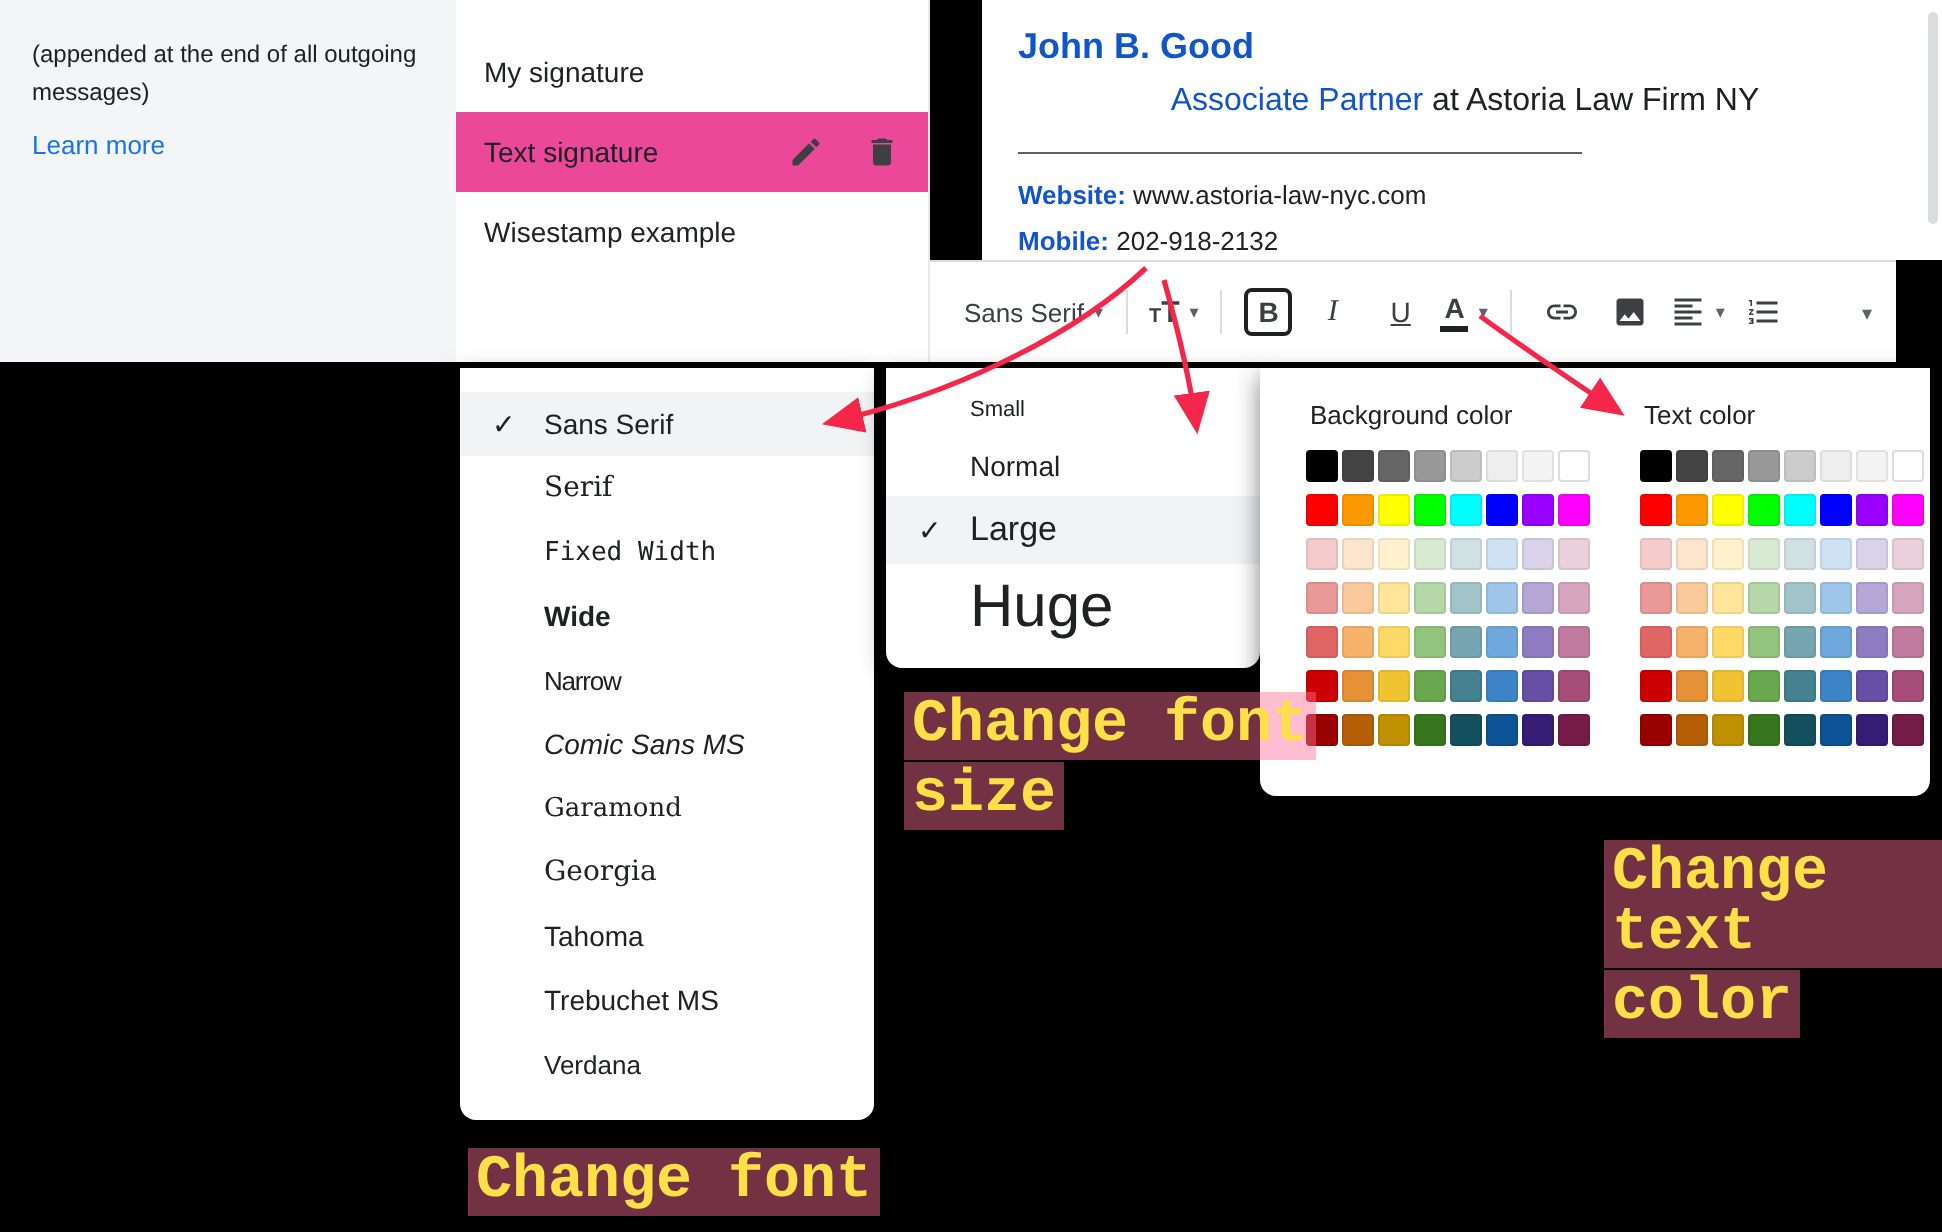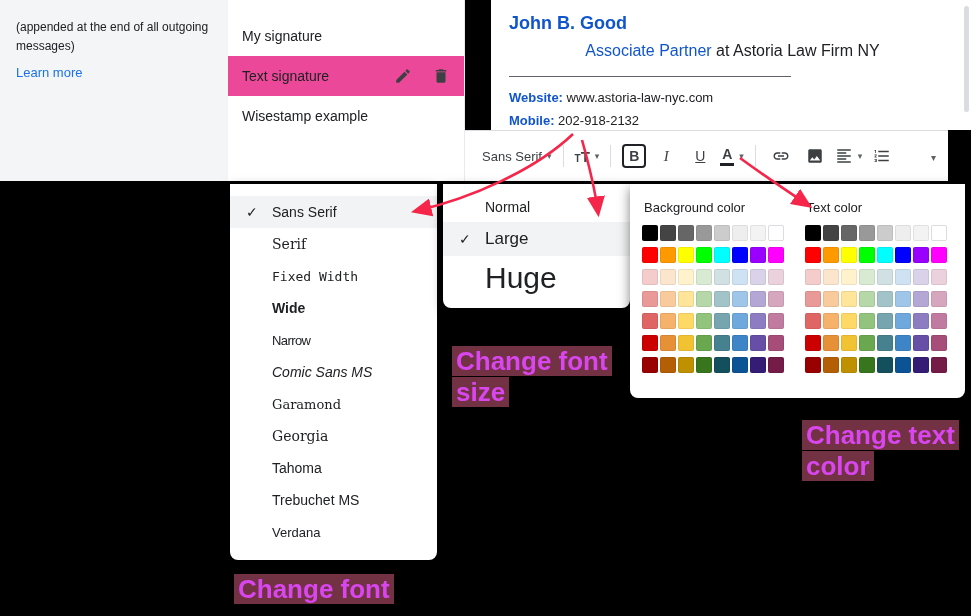--- a/index.html
+++ b/index.html
@@ -79,31 +79,31 @@
   .f-wide .menu-label { font-weight:bold; }
   .f-narrow .menu-label { letter-spacing:-0.6px; font-size:13px; }
   .f-comic .menu-label { font-style:italic; }
   .f-verdana .menu-label { font-size:13px; }
 
   .s-small { height:26px; font-size:11px; }
   .s-normal { height:30px; font-size:14px; }
   .s-large { height:34px; font-size:17px; }
   .s-huge { height:44px; font-size:30px; }
 
-  .color-section { flex:1; }
+  .color-section { flex:1;margin-left:11px; }
   .color-title { font-size:13px; color:#202124; margin:2px 0 10px 2px; }
   .palette { display:grid; grid-template-columns:repeat(8, 16px); column-gap:2px; row-gap:6px; }
   .swatch { width:16px; height:16px; border-radius:2px; cursor:pointer;
     box-shadow:inset 0 0 0 1px rgba(0,0,0,0.07); }
   .swatch.white { box-shadow:inset 0 0 0 1px #dadce0; }
 
   
   .arrows { position:absolute; left:0; top:0; pointer-events:none; z-index:50; }
-  .ann-label { position:absolute; z-index:40; font-size:26px; font-weight:bold;
-    color:#d946ef; line-height:1.0; }
+  .ann-label { position:absolute; z-index:40; font-size:30px; font-weight:bold;
+    color:#fde047; line-height:1.0;font-family:Liberation Mono, monospace; }
   .ann-label .ann-line { display:inline-block; background:rgba(255,110,150,0.45);
     padding:2px 4px; margin-bottom:1px; }
   .ann-label .break { display:block; height:0; }
   .ann-size { left:452px; top:346px; }
   .ann-color { left:802px; top:420px; }
   .ann-font { left:234px; top:574px; }
 </style>
 </head>
 <body>
 
@@ -255,20 +255,24 @@
         </div>
         <div class="menu-item f-verdana">
           <span class="menu-check"></span>
           <span class="menu-label">Verdana</span>
         </div>
       </div>
   </div>
 
   <div class="menu size-menu">
     <div>
+        <div class="menu-item s-small">
+          <span class="menu-check"></span>
+          <span class="menu-label">Small</span>
+        </div>
         <div class="menu-item s-normal">
           <span class="menu-check"></span>
           <span class="menu-label">Normal</span>
         </div>
         <div class="menu-item s-large selected">
           <span class="menu-check">✓</span>
           <span class="menu-label">Large</span>
         </div>
         <div class="menu-item s-huge">
           <span class="menu-check"></span>

